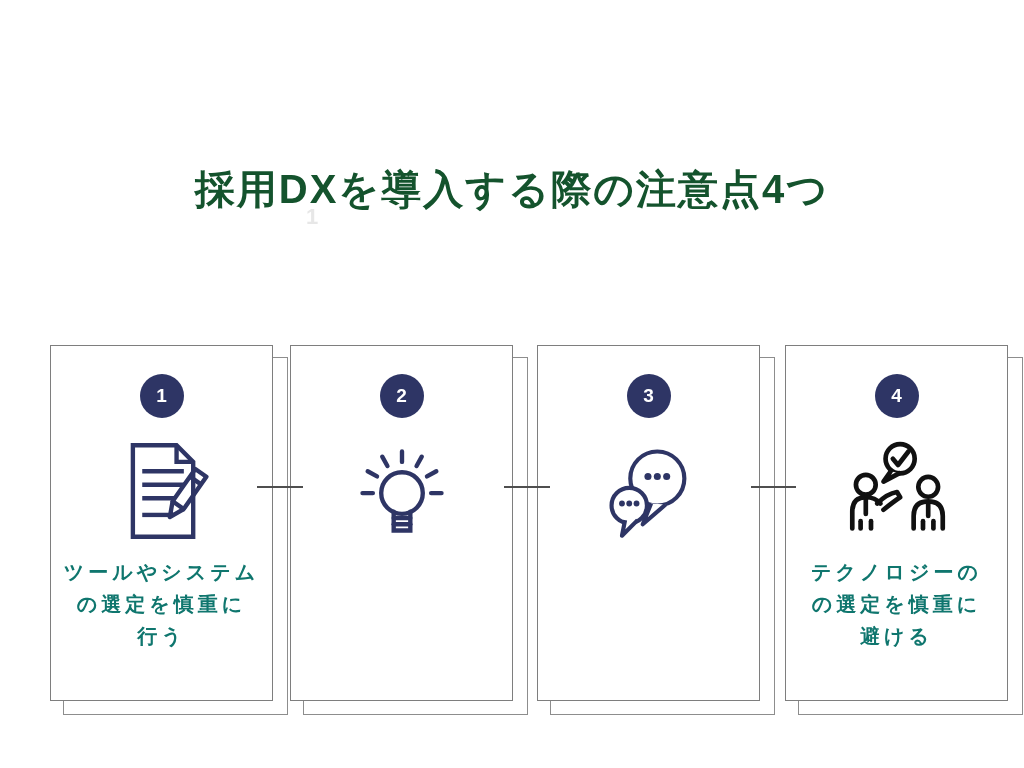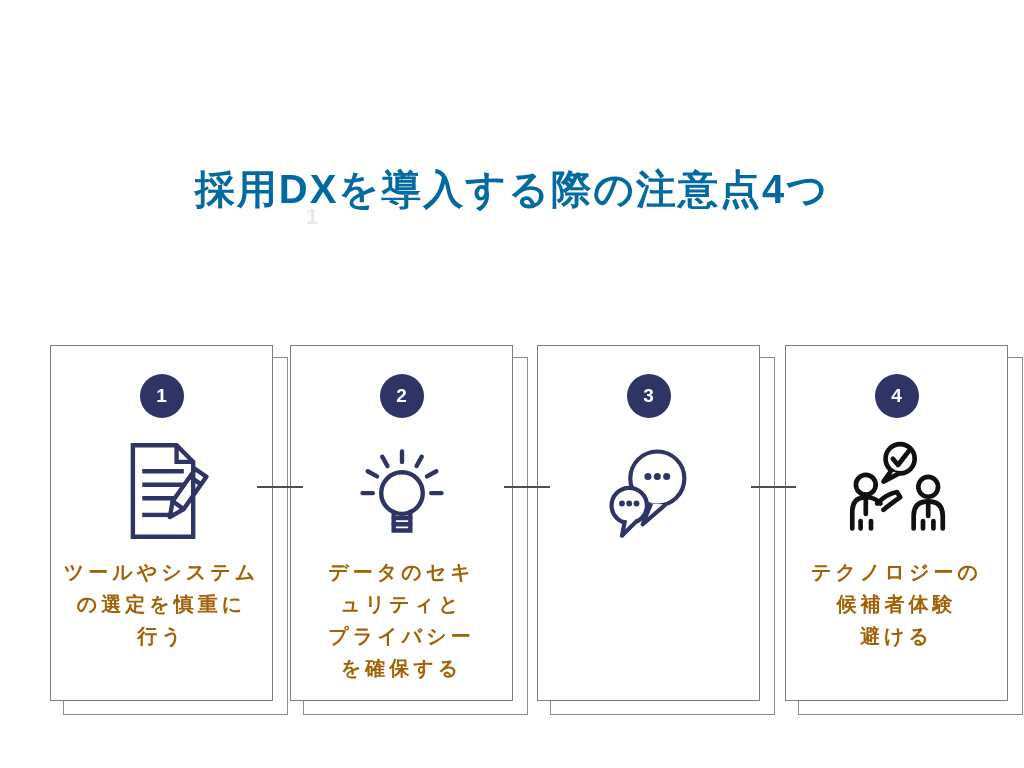--- a/index.html
+++ b/index.html
@@ -2,21 +2,21 @@
 <html><head>
 <meta charset="utf-8">
 <style>
   html,body{margin:0;padding:0;background:#fff;}
   .stage{
     position:relative;width:1024px;height:768px;background:#ffffff;overflow:hidden;
     font-family:"Liberation Sans", sans-serif;
   }
   .title{
     position:absolute;left:0;right:0;top:162px;margin:0;text-align:center;
-    font-size:40px;font-weight:bold;color:#0369a1;letter-spacing:2px;
+    font-size:40px;font-weight:bold;color:#14532d;letter-spacing:2px;
   }
   .watermark{
     position:absolute;left:306px;top:204px;font-size:22px;font-weight:bold;color:#e7e7e7;
   }
   .card-group{position:absolute;top:345px;width:223px;height:356px;}
   .g1{left:50px}.g2{left:290px}.g3{left:537px}.g4{left:785px}
   .card-back{
     position:absolute;left:13px;top:12px;width:223px;height:356px;
     background:#ffffff;border:1px solid #8d8d8d;
   }
@@ -25,21 +25,21 @@
     background:#ffffff;border:1px solid #7e7e7e;
     display:flex;flex-direction:column;align-items:center;padding-top:28px;
   }
   .badge{
     width:44px;height:44px;border-radius:50%;background:#2e3565;color:#ffffff;
     display:flex;align-items:center;justify-content:center;
     font-size:19px;font-weight:bold;flex:0 0 auto;
   }
   .icon-box{height:106px;margin-top:20px;display:flex;align-items:center;justify-content:center;}
   .card-label{
-    margin-top:12px;font-size:20px;font-weight:bold;color:#a16207;
+    margin-top:12px;font-size:20px;font-weight:bold;color:#0f766e;
     letter-spacing:4px;line-height:32px;text-align:center;white-space:pre-line;
   }
   .connector{position:absolute;top:486px;height:2px;background:#4f4f4f;z-index:6;}
   .c1{left:257px;width:46px}.c2{left:504px;width:46px}.c3{left:751px;width:45px}
   svg{display:block}
 </style>
 </head>
 <body>
 
 <div class="stage">
@@ -89,24 +89,20 @@
           <line x1="42" y1="82" x2="58" y2="82"></line>
           <line x1="50" y1="12" x2="50" y2="22"></line>
           <line x1="31" y1="17" x2="36" y2="26"></line>
           <line x1="69" y1="17" x2="64" y2="26"></line>
           <line x1="17" y1="31" x2="26" y2="36"></line>
           <line x1="83" y1="31" x2="74" y2="36"></line>
           <line x1="12" y1="52" x2="22" y2="52"></line>
           <line x1="88" y1="52" x2="78" y2="52"></line>
         </svg>
       </div>
-      <div class="card-label">データのセキ
-ュリティと
-プライバシー
-を確保する</div>
     </div>
   </div>
 
   <div class="card-group g3">
     <div class="card-back"></div>
     <div class="card">
       <div class="badge">3</div>
       <div class="icon-box">
         <svg width="104" height="104" viewBox="0 0 100 100" fill="none" stroke="#2e3565" stroke-width="4" stroke-linejoin="round">
           <circle cx="58" cy="38" r="26" fill="#ffffff"></circle>
@@ -140,18 +136,18 @@
           <line x1="15" y1="79" x2="15" y2="86"></line>
           <line x1="25" y1="79" x2="25" y2="86"></line>
           <circle cx="80" cy="46" r="9.5"></circle>
           <path d="M66 86 V74 Q66 60 80 60 Q94 60 94 74 V86"></path>
           <line x1="80" y1="62" x2="80" y2="74"></line>
           <line x1="75" y1="79" x2="75" y2="86"></line>
           <line x1="85" y1="79" x2="85" y2="86"></line>
         </svg>
       </div>
       <div class="card-label">テクノロジーの
-候補者体験
+の選定を慎重に
 避ける</div>
     </div>
   </div>
 
 </div>
 
 </body></html>

